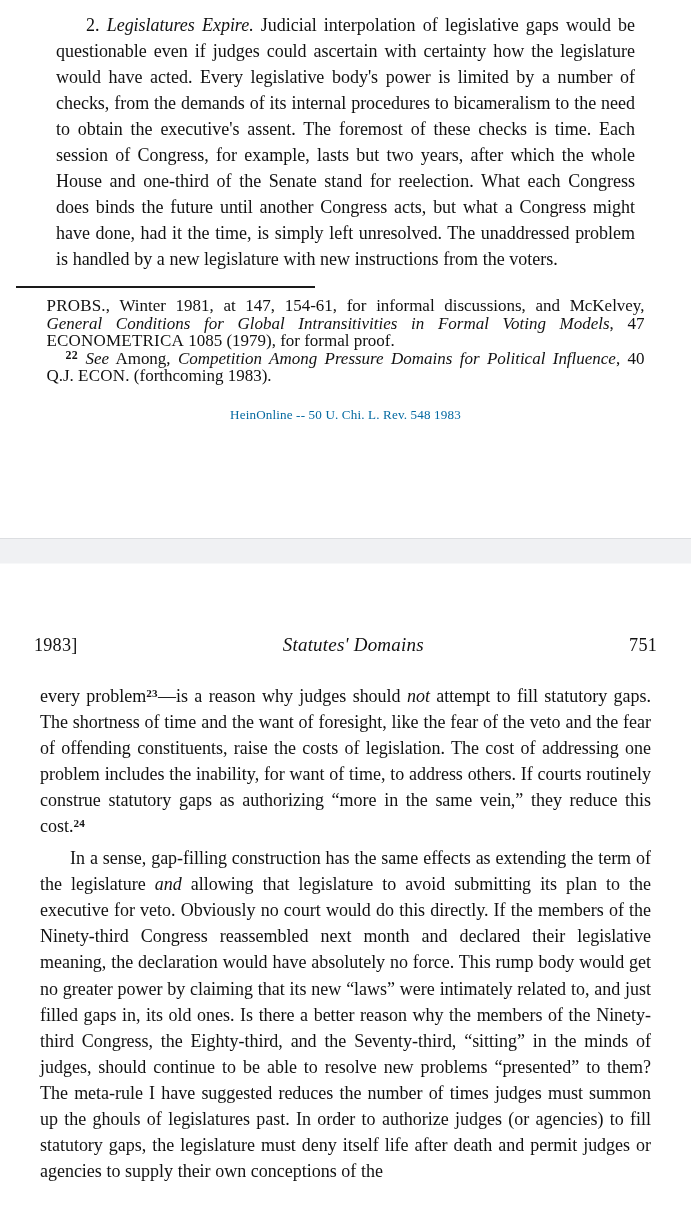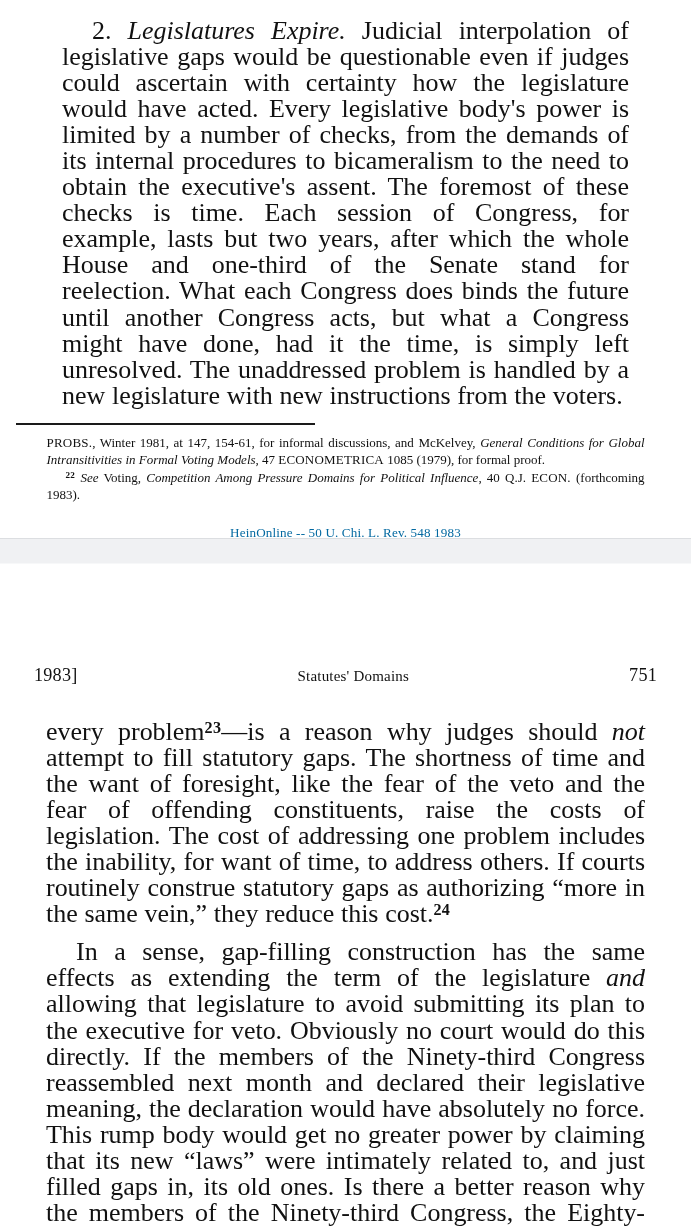--- a/index.html
+++ b/index.html
@@ -27,27 +27,27 @@
     padding: 0;
     box-sizing: border-box;
   }
   #page-548 .body-col {
     margin: 0 auto;
     width: 591px;
     padding-top: 6px;
   }
 
   .bodytext {
-    font-size: 26px;
+    font-size: 18px;
     line-height: 26.05px;
     text-align: justify;
     text-justify: inter-word;
     letter-spacing: -0.02px;
     word-spacing: 0.2px;
-    margin: 12px;
+    margin: 6px;
     hyphens: none;
   }
   .bodytext + .bodytext {
     margin-top: 0;
   }
   .indent {
     text-indent: 30px;
   }
   .bodytext i, .bodytext em {
     font-style: italic;
@@ -64,21 +64,21 @@
   
   .fn-rule {
     width: 299px;
     height: 0;
     border-top: 2.1px solid #1a1a1a;
     margin: 14px 0 0 16px;
   }
   .footnotes {
     margin: 9px auto 0 auto;
     width: 598px;
-    font-size: 13px;
+    font-size: 17px;
     line-height: 17.4px;
     text-align: justify;
     letter-spacing: -0.01px;
   }
   .footnotes p {
     margin: 0;
   }
   .footnotes p.fn-item {
     text-indent: 19px;
   }
@@ -121,24 +121,24 @@
     align-items: baseline;
     justify-content: space-between;
     width: 623px;
     margin: 0 auto;
     padding-top: 70px;
     font-size: 18.2px;
   }
   .rh-year, .rh-page {
     font-style: normal;
     letter-spacing: 0.2px;
-    margin-top: 31px;
   }
   .rh-title {
-    font-size: 15px;
+    font-style: italic;
+    font-size: 19px;
     letter-spacing: 0.2px;
   }
   #page-549 .body-col {
     width: 623px;
     margin: 0 auto;
     padding-top: 21px;
   }
 </style>
 </head>
 <body>
@@ -151,21 +151,21 @@
 
 
   </div>
 
   <div class="fn-rule"></div>
 
   <div class="footnotes">
 
     <p><span class="sc">PROBS.</span><span>, Winter 1981, at 147, 154-61, for informal discussions, and McKelvey, </span><i>General Conditions for Global Intransitivities in Formal Voting Models</i><span>, 47 </span><span class="sc">ECONOMETRICA</span><span> 1085 (1979), for formal proof.</span></p>
 
-    <p class="fn-item"><sup class="fn">22</sup> <i>See</i><span> Voting, </span><i>Competition Among Pressure Domains for Political Influence</i><span>, 40 Q.J. </span><span class="sc">ECON.</span><span> (forthcoming 1983).</span></p>
+    <p class="fn-item"><sup class="fn">22</sup> <i>See</i><span> Among, </span><i>Competition Among Pressure Domains for Political Influence</i><span>, 40 Q.J. </span><span class="sc">ECON.</span><span> (forthcoming 1983).</span></p>
 
   </div>
 
   <div class="hein">HeinOnline -- 50 U. Chi. L. Rev. 548 1983</div>
 
 </div>
 
 <div class="page-gap"></div>
 
 <div class="page" id="page-549">

